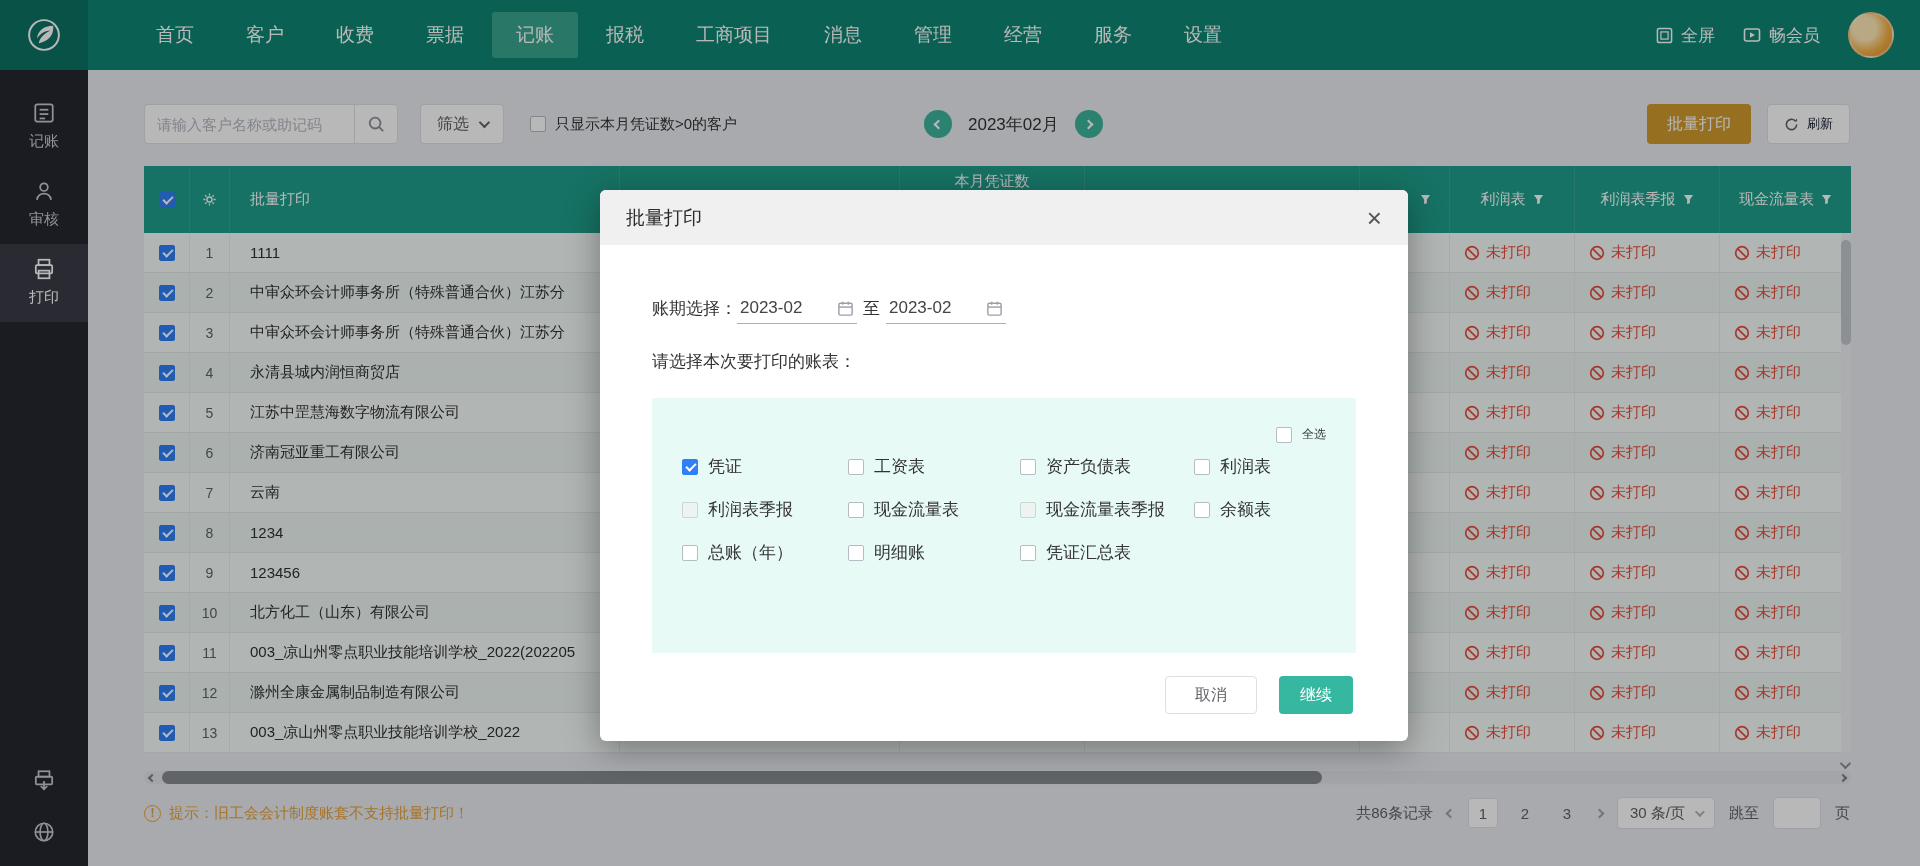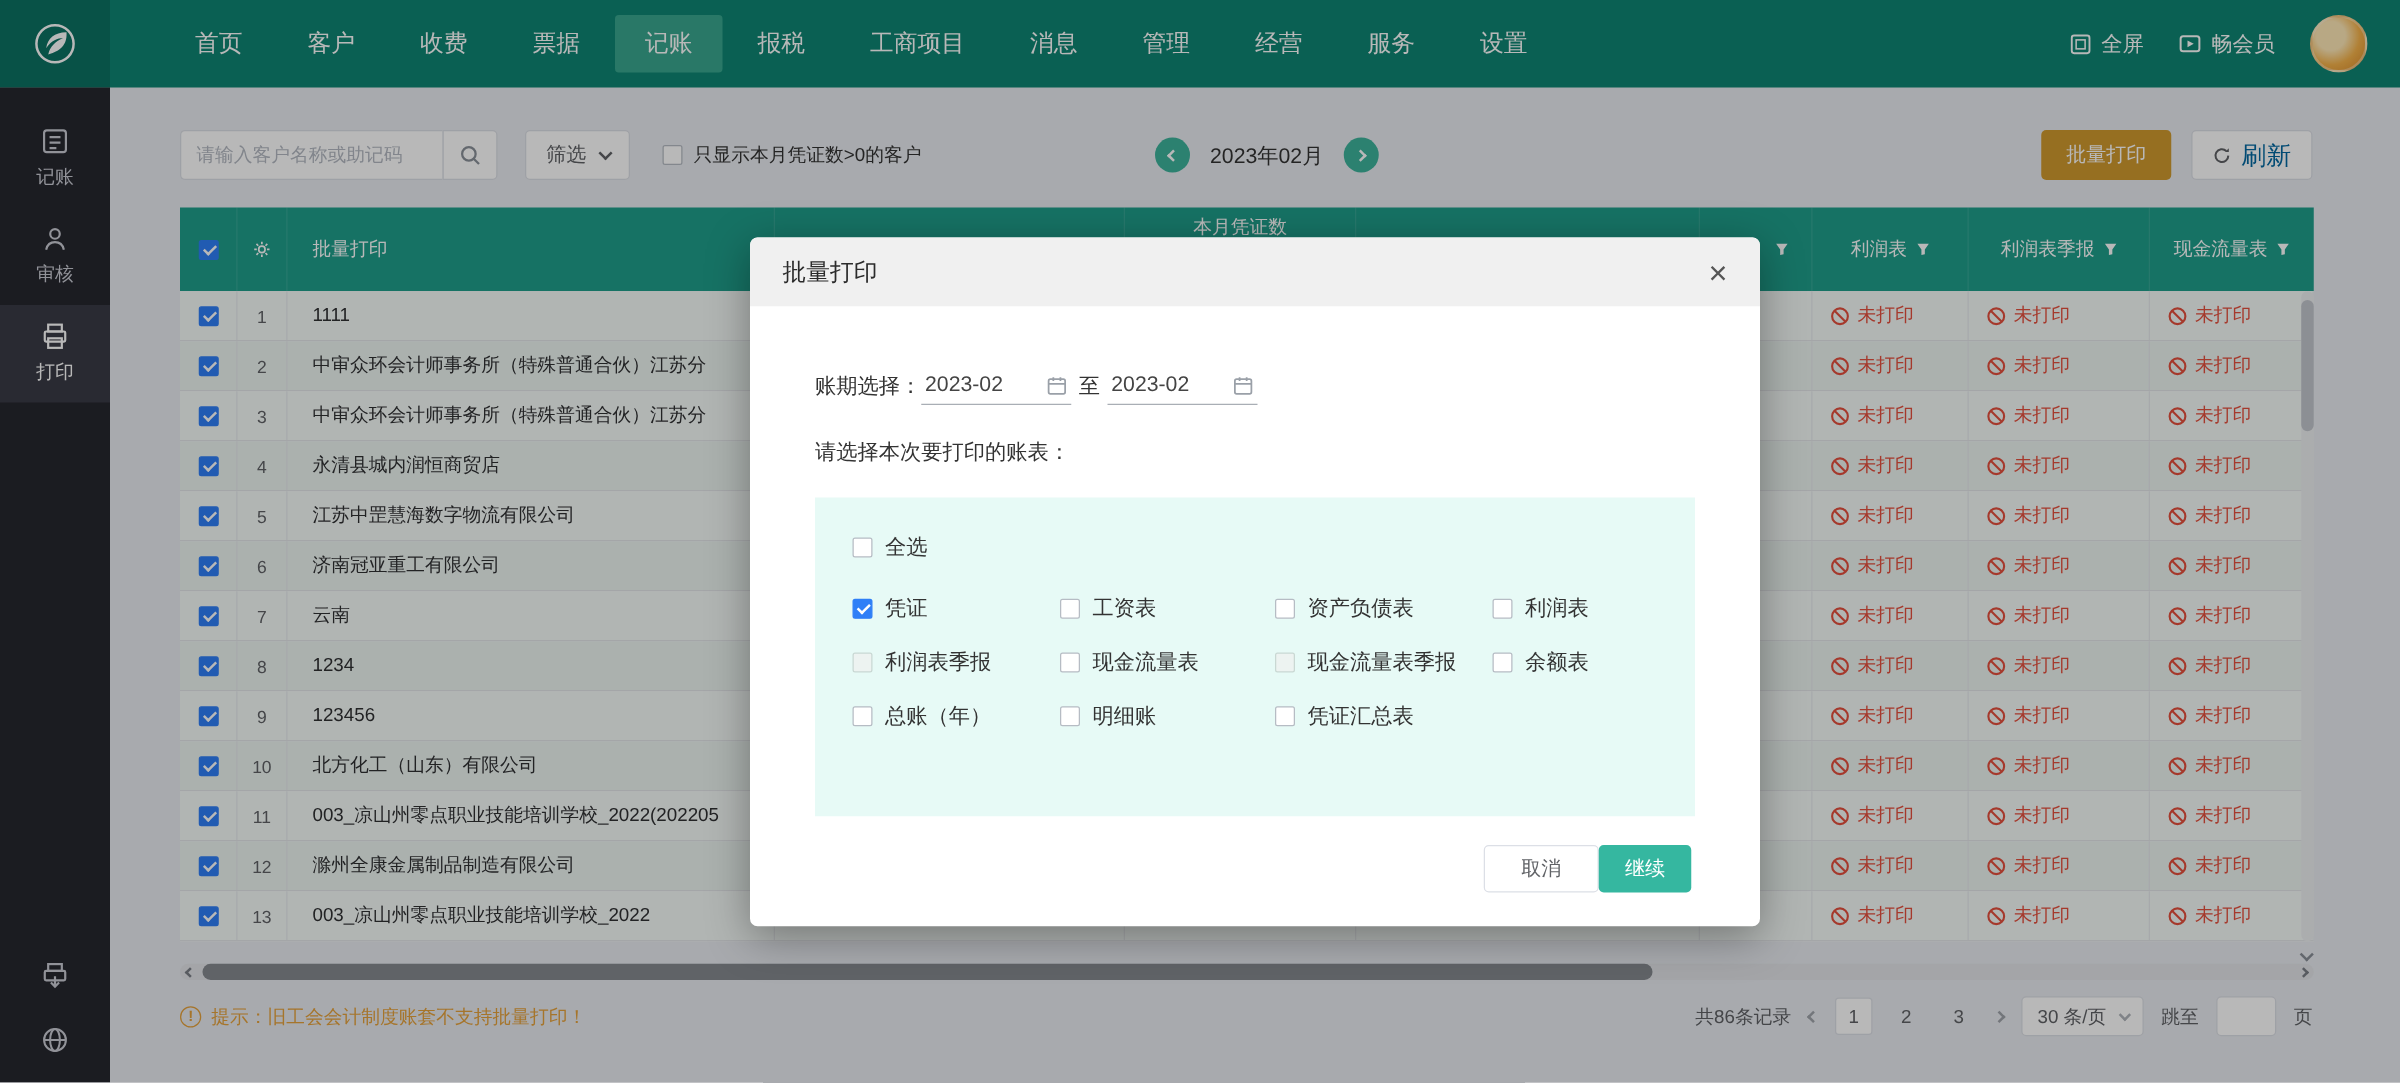--- a/index.html
+++ b/index.html
@@ -43,21 +43,21 @@
   .cb.checked::after { content:""; position:absolute; left:5px; top:1.5px; width:4px; height:8px; border:solid #fff; border-width:0 2px 2px 0; transform:rotate(45deg); }
   .cb.disabled { background:#edf3f1; border-color:#c9d8d3; }
 
   .date-nav { position:absolute; left:780px; top:0; height:40px; display:flex; align-items:center; }
   .circle-btn { width:28px; height:28px; border-radius:50%; background:#3db39c; color:#fff; display:flex; align-items:center; justify-content:center; cursor:pointer; }
   .circle-btn .chev { width:7px; height:7px; }
   .date-text { margin:0 16px; font-size:17px; color:#333; }
 
   .toolbar-right { margin-left:auto; display:flex; align-items:center; gap:16px; }
   .batch-btn { height:40px; padding:0 20px; background:#d09a2f; border:none; border-radius:4px; color:#fff; font-size:16px; cursor:pointer; }
-  .refresh-btn { height:40px; padding:0 16px; background:#fff; border:1px solid #dcdfe6; border-radius:4px; color:#0369a1; font-size:20px; display:flex; align-items:center; gap:8px; cursor:pointer; }
+  .refresh-btn { height:40px; padding:0 16px; background:#fff; border:1px solid #dcdfe6; border-radius:4px; color:#0f172a; font-size:13px; display:flex; align-items:center; gap:8px; cursor:pointer; }
 
   
   .table-wrap { position:absolute; left:56px; top:96px; width:1707px; }
   .thead { display:flex; height:67px; background:#1f9e8b; color:#fff; }
   .hcell { display:flex; align-items:center; justify-content:center; gap:7px; font-size:15px; position:relative; border-right:1px solid rgba(255,255,255,0.10); }
   .col-check { width:46px; } .col-num { width:40px; }
   .col-name { width:390px; justify-content:flex-start; padding-left:20px; }
   .col-h1 { width:280px; } .col-h2 { width:185px; } .col-h3 { width:275px; } .col-h4 { width:90px; }
   .col-s1 { width:125px; } .col-s2 { width:145px; } .col-s3 { width:131px; border-right:none; }
   .col-h2 .top-label { position:absolute; top:6px; left:0; width:100%; text-align:center; }
@@ -98,24 +98,24 @@
   .overlay { position:absolute; inset:0; background:rgba(0,0,0,0.28); z-index:40; }
   .modal { position:absolute; left:600px; top:190px; width:808px; height:551px; background:#fff; border-radius:6px; box-shadow:0 8px 34px rgba(0,0,0,0.35); z-index:50; }
   .modal-header { height:55px; background:#f0f0f0; border-radius:6px 6px 0 0; display:flex; align-items:center; padding:0 26px; font-size:19px; color:#2b2b2b; }
   .modal-close { margin-left:auto; font-size:26px; line-height:1; color:#555; cursor:pointer; }
   .modal-body { padding:26px 52px 0; }
   .period-row { margin-top:22px; display:flex; align-items:center; font-size:17px; color:#333; }
   .date-input { width:120px; border-bottom:1px solid #a9aeb5; display:flex; align-items:center; justify-content:space-between; padding:5px 3px; margin:0 0; color:#444; cursor:pointer; }
   .to-label { margin:0 6px; }
   .select-label { margin-top:26px; font-size:17px; color:#333; }
   .panel { margin-top:25px; height:255px; background:#e7faf6; padding:28px 30px; }
-  .select-all { display:flex; align-items:center; gap:10px; font-size:17px; margin-bottom:26px; cursor:pointer; }
+  .select-all { display:flex; align-items:center; gap:10px; font-size:12px; margin-bottom:12px; cursor:pointer;justify-content:flex-end; }
   .options-grid { display:grid; grid-template-columns:166px 172px 174px auto; row-gap:20px; }
   .opt { display:flex; align-items:center; gap:10px; font-size:17px; color:#333; cursor:pointer; white-space:nowrap; }
-  .modal-footer { position:absolute; bottom:27px; right:55px; display:flex; gap:0; }
+  .modal-footer { position:absolute; bottom:27px; right:55px; display:flex; gap:22px; }
   .btn-cancel { width:92px; height:38px; background:#fff; border:1px solid #dcdfe6; border-radius:4px; color:#606266; font-size:16px; cursor:pointer; }
   .btn-continue { width:74px; height:38px; background:#35b7a0; border:none; border-radius:4px; color:#fff; font-size:16px; cursor:pointer; }
 </style>
 </head>
 <body>
 
 <div class="navbar">
   <div class="logo">
     <svg width="34" height="34" viewBox="0 0 24 24">
       <circle cx="12" cy="12" r="10.5" fill="none" stroke="#fff" stroke-width="1.4"></circle>

